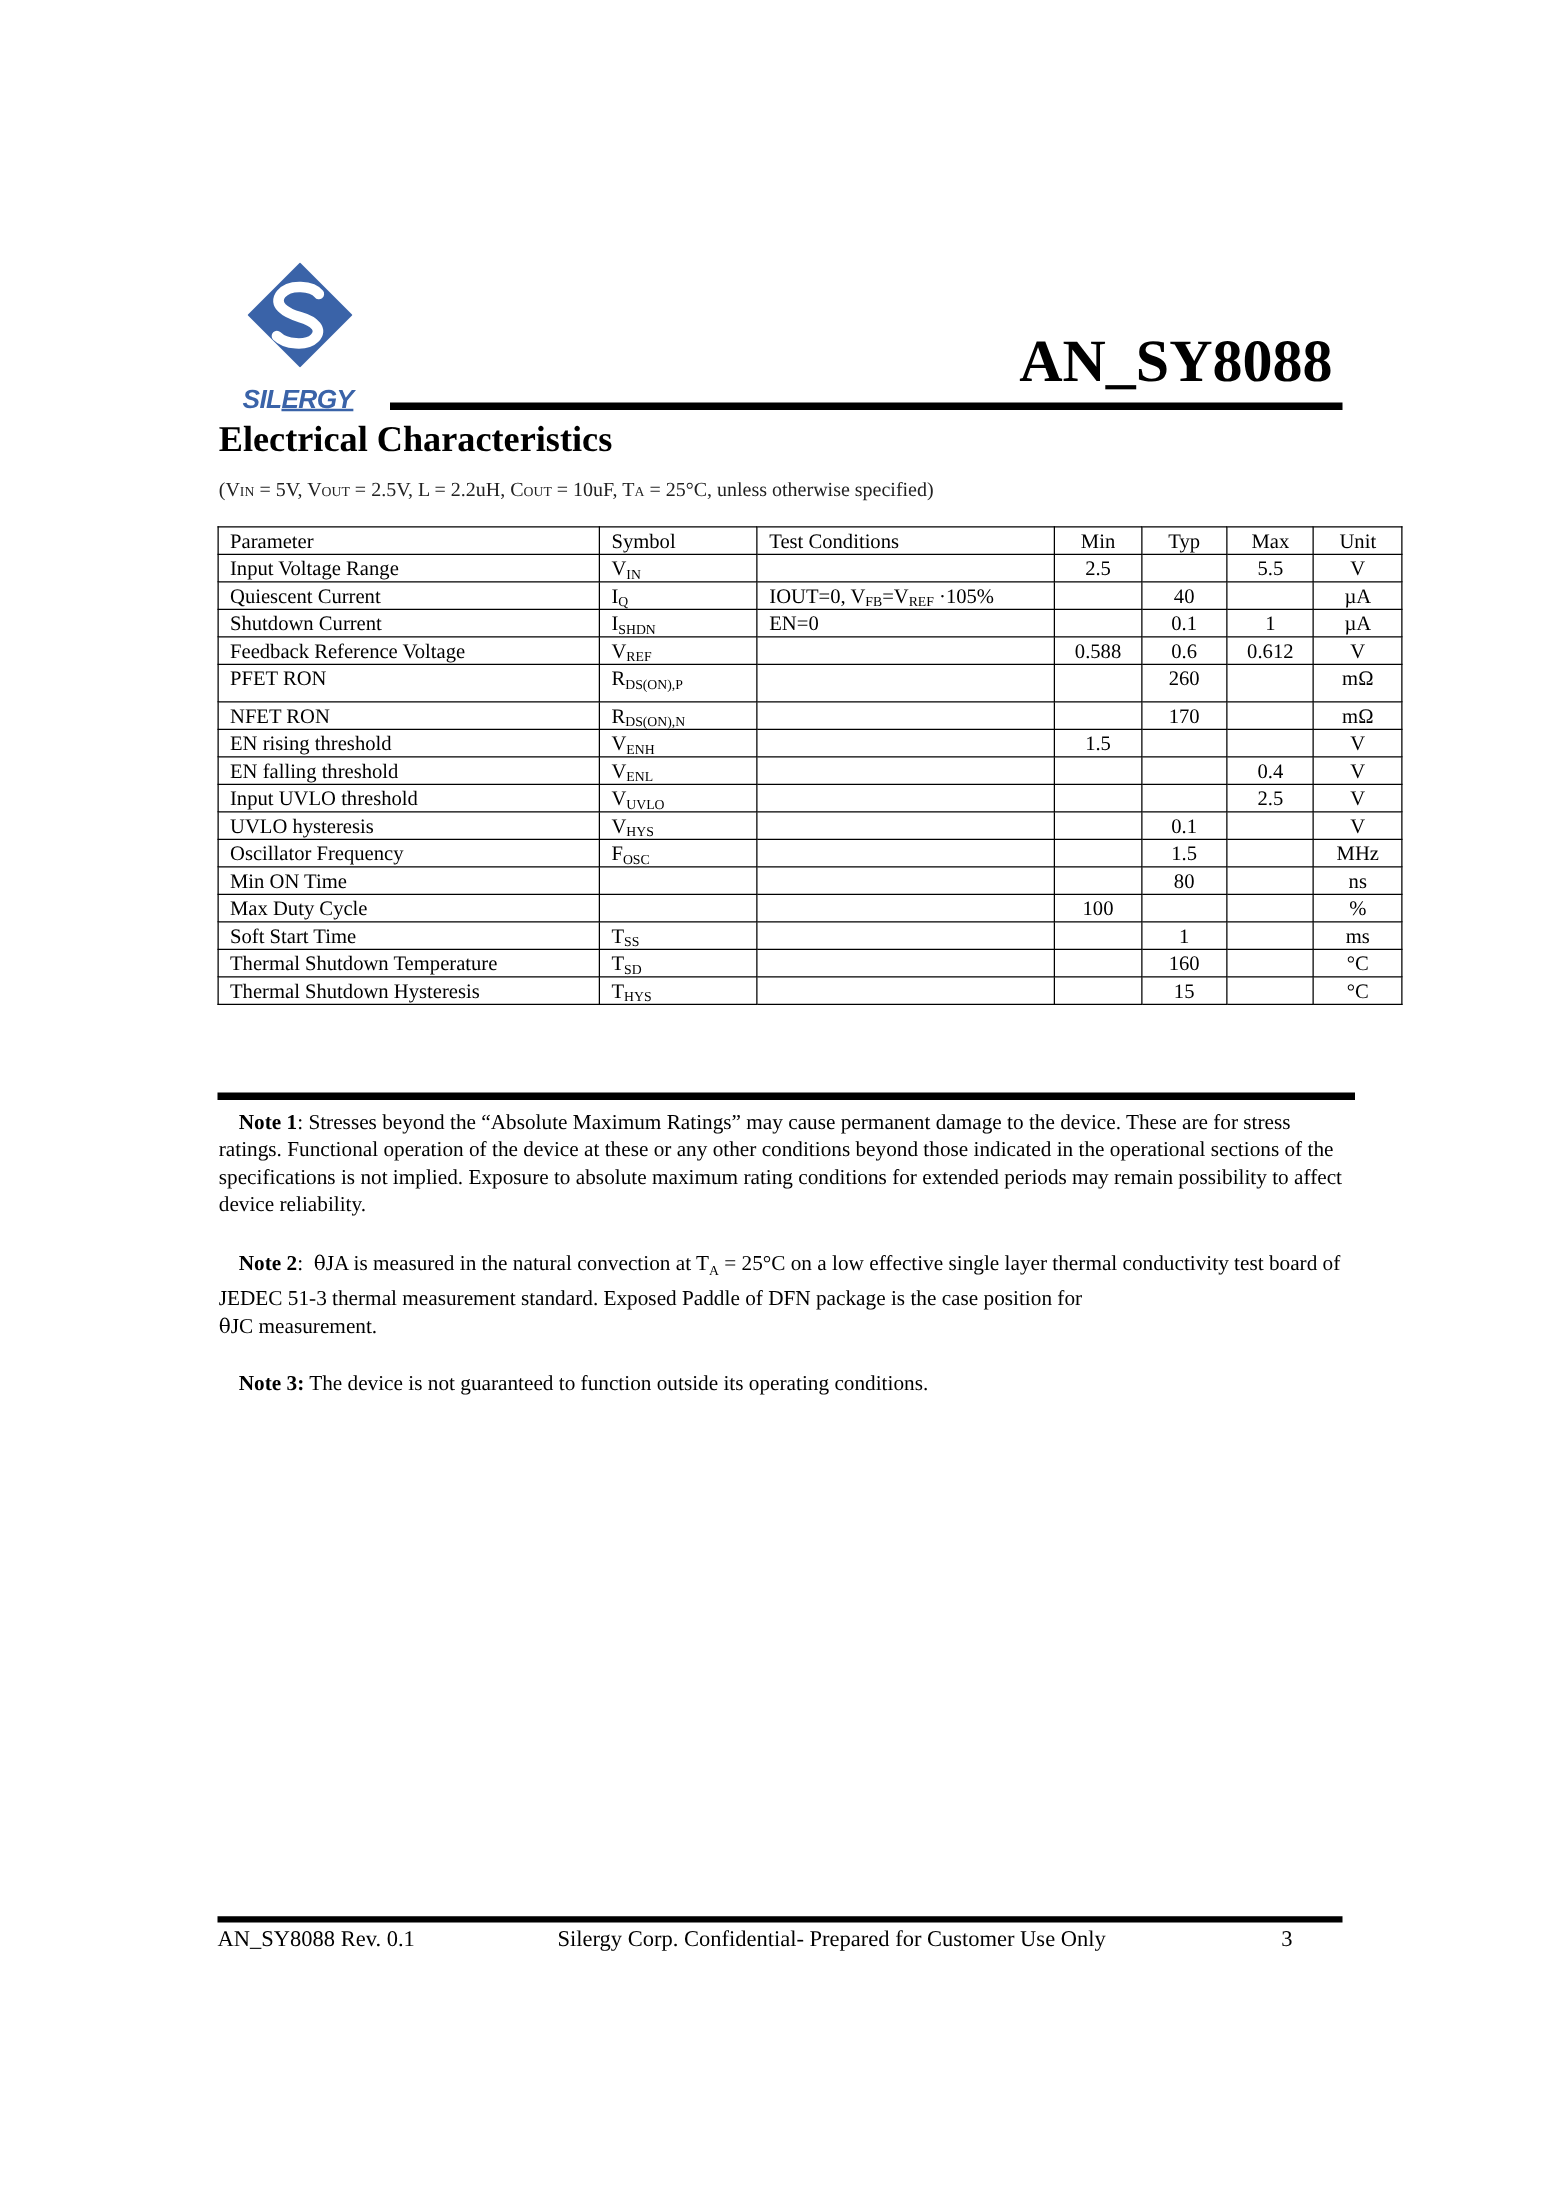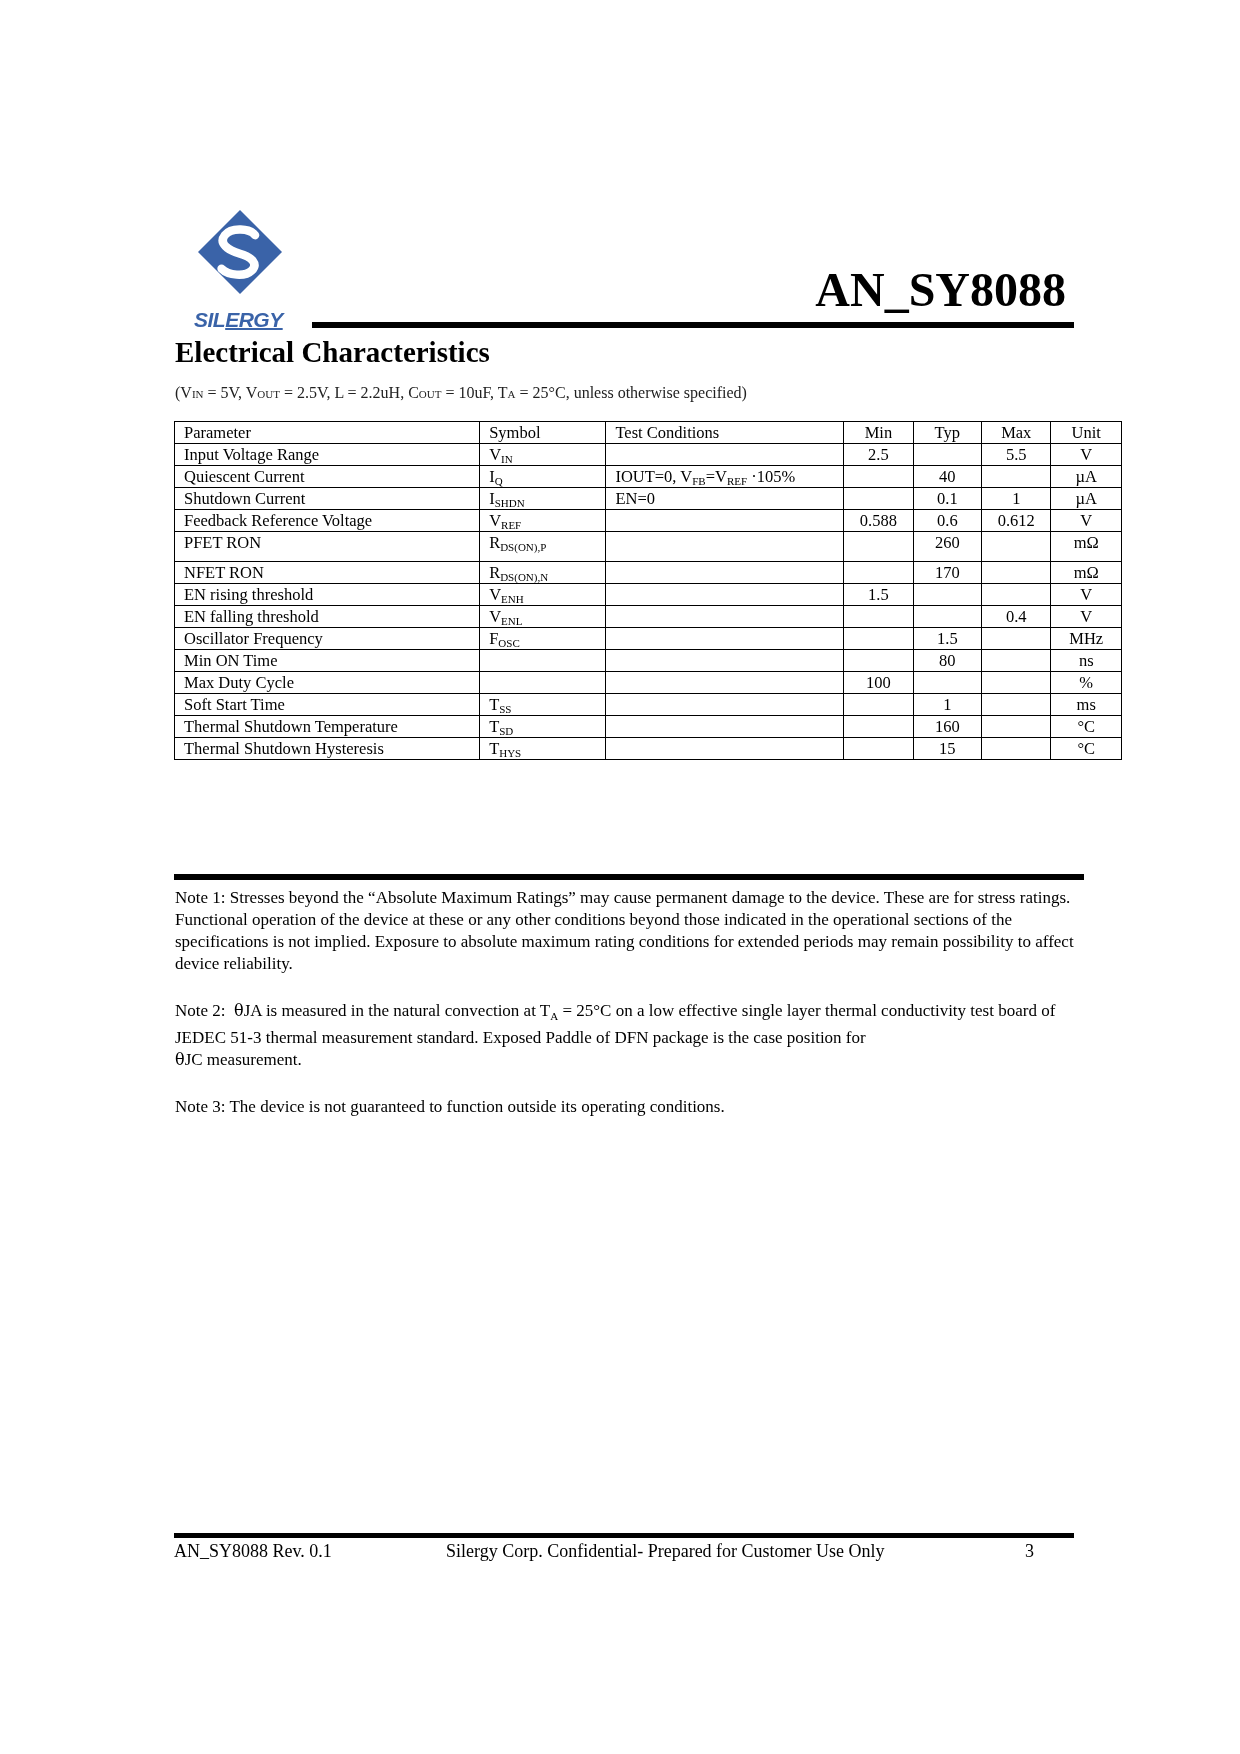--- a/index.html
+++ b/index.html
@@ -23,21 +23,21 @@
     table.ec td { border: 1.5px solid #000; padding: 0 9px; height: 21px; line-height: 21px; vertical-align: top; white-space: nowrap; }
     table.ec tr.tall td { height: 29px; }
     table.ec td.c { text-align: center; padding: 0 4px; }
     table.ec td.sym sub, table.ec td.tc sub { font-size: 11px; vertical-align: -3px; line-height: 0; }
     col.c1 { width: 290px; } col.c2 { width: 120px; } col.c3 { width: 226px; }
     col.c4 { width: 66px; } col.c5 { width: 65px; } col.c6 { width: 66px; } col.c7 { width: 67px; }
 
     .mid-rule { left: 174px; top: 874px; width: 910px; height: 6px; background: #000; }
 
     .note { left: 175px; width: 905px; font-size: 17px; line-height: 22px; }
-    .note b { font-weight: normal; }
+    .note b { font-weight: bold; margin-left: 16px; }
     .note1 { top: 887px; }
     .note2 { top: 1000px; }
     .note3 { top: 1096px; }
     .theta { font-family: "DejaVu Serif", serif; font-size: 16px; }
     .note sub { font-size: 11px; }
 
     .bottom-rule { left: 174px; top: 1533px; width: 900px; height: 5px; background: #000; }
     .footer { top: 1541px; font-size: 18px; }
     .footer-left { left: 174px; }
     .footer-center { left: 446px; }
@@ -147,20 +147,38 @@
       <tr>
         <td>EN falling threshold</td>
         <td class="sym"><span>V</span><sub>ENL</sub></td>
         <td class="tc"></td>
         <td class="c"></td>
         <td class="c"></td>
         <td class="c">0.4</td>
         <td class="c">V</td>
       </tr>
       <tr>
+        <td>Input UVLO threshold</td>
+        <td class="sym"><span>V</span><sub>UVLO</sub></td>
+        <td class="tc"></td>
+        <td class="c"></td>
+        <td class="c"></td>
+        <td class="c">2.5</td>
+        <td class="c">V</td>
+      </tr>
+      <tr>
+        <td>UVLO hysteresis</td>
+        <td class="sym"><span>V</span><sub>HYS</sub></td>
+        <td class="tc"></td>
+        <td class="c"></td>
+        <td class="c">0.1</td>
+        <td class="c"></td>
+        <td class="c">V</td>
+      </tr>
+      <tr>
         <td>Oscillator Frequency</td>
         <td class="sym"><span>F</span><sub>OSC</sub></td>
         <td class="tc"></td>
         <td class="c"></td>
         <td class="c">1.5</td>
         <td class="c"></td>
         <td class="c">MHz</td>
       </tr>
       <tr>
         <td>Min ON Time</td>

